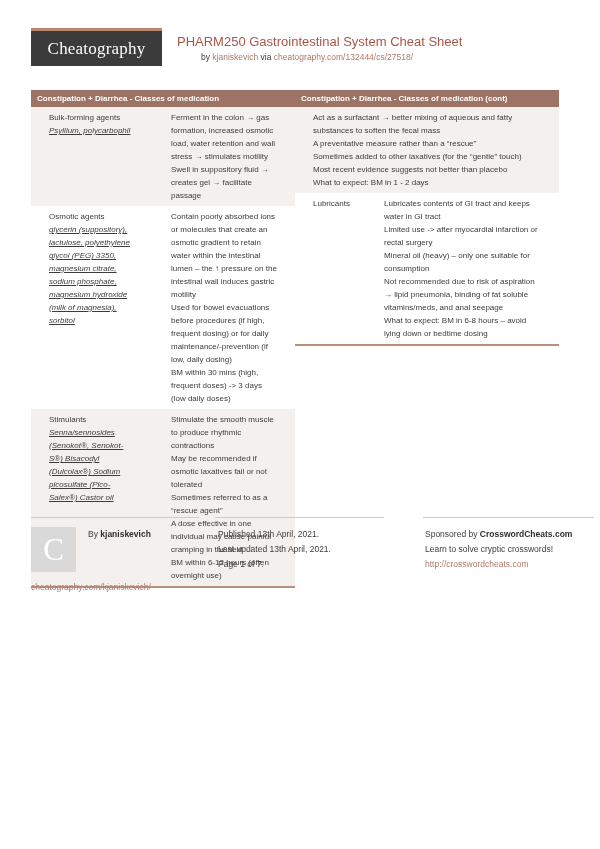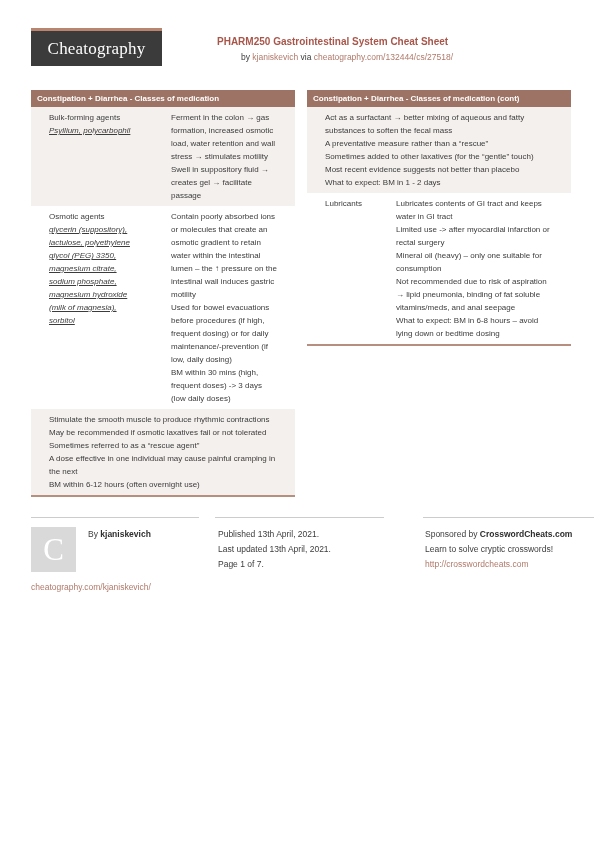--- a/index.html
+++ b/index.html
@@ -1,30 +1,30 @@
 <!DOCTYPE html>
 <html><head>
 <meta charset="utf-8">
 <style>
   html,body{margin:0;padding:0;background:#fff;}
   .page{position:relative;width:600px;height:849px;background:#ffffff;
         font-family:"Liberation Sans",sans-serif;overflow:hidden;}
 
   
-  .header{position:absolute;left:31px;top:28px;display:flex;align-items:flex-start;gap:40px;}
+  .header{position:absolute;left:31px;top:28px;display:flex;align-items:flex-start;}
   .logo{width:131px;height:35px;background:#3b3b3b;border-top:3px solid #b9856e;
         color:#fdfdfd;font-family:"Liberation Serif",serif;font-size:17px;
         display:flex;align-items:center;justify-content:center;letter-spacing:.2px;}
   .title-block{margin-left:15px;padding-top:7px;}
-  .title{font-size:10px;font-weight:bold;color:#a8564a;margin:0 16px 4px 0;line-height:13px;}
+  .title{font-size:13px;font-weight:normal;color:#a8564a;margin:0 16px 4px 0;line-height:13px;}
   .byline{font-size:8.5px;color:#3c3c3c;padding-left:24px;}
   .link{color:#b0796a;text-decoration:none;cursor:pointer;}
 
   
-  .columns{position:absolute;left:31px;top:90px;display:flex;gap:12px;}
+  .columns{position:absolute;left:31px;top:90px;display:flex;}
   .sheet-table{width:264px;border-bottom:2px solid #b78f7f;align-self:flex-start;}
   .table-title{background:#9c7364;color:#ffffff;font-size:8px;font-weight:bold;
                padding:4px 6px;line-height:9px;}
   .row{display:flex;}
   .row.tint{background:#f4f0ee;}
   .row.plain{background:#ffffff;}
   .cell{padding:4px 18px;font-size:8px;line-height:13px;color:#3c3c3c;box-sizing:border-box;}
   .term-cell{width:122px;flex:none;}
   .sheet-table--cont .term-cell{width:71px;padding-right:2px;}
   .desc-cell{flex:1;white-space:pre-line;}
@@ -81,20 +81,24 @@
         <div class="cell term-cell">
           <div>Osmotic agents</div>
           <div class="drugs">glycerin (suppository), lactulose, polyethylene glycol (PEG) 3350, magnesium citrate, sodium phosphate, magnesium hydroxide (milk of magnesia), sorbitol</div>
         </div>
         <div class="cell desc-cell">Contain poorly absorbed ions or molecules that create an osmotic gradient to retain water within the intestinal lumen – the ↑ pressure on the intestinal wall induces gastric motility
 Used for bowel evacuations before procedures (if high, frequent dosing) or for daily maintenance/-prevention (if low, daily dosing)
 BM within 30 mins (high, frequent doses) -&gt; 3 days (low daily doses)</div>
       </div>
 
       <div class="row tint">
+        <div class="cell term-cell">
+          <div>Stimulants</div>
+          <div class="drugs">Senna/sennosides (Senokot®, Senokot-S®) Bisacodyl (Dulcolax®) Sodium picosu­lfate (Pico-Salex®) Castor oil</div>
+        </div>
         <div class="cell desc-cell">Stimulate the smooth muscle to produce rhythmic contractions
 May be recommended if osmotic laxatives fail or not tolerated
 Sometimes referred to as a “rescue agent”
 A dose effective in one individual may cause painful cramping in the next
 BM within 6-12 hours (often overnight use)</div>
       </div>
     </section>
 
     <section class="sheet-table sheet-table--cont">
       <div class="table-title">Constipation + Diarrhea - Classes of medication (cont)</div>

